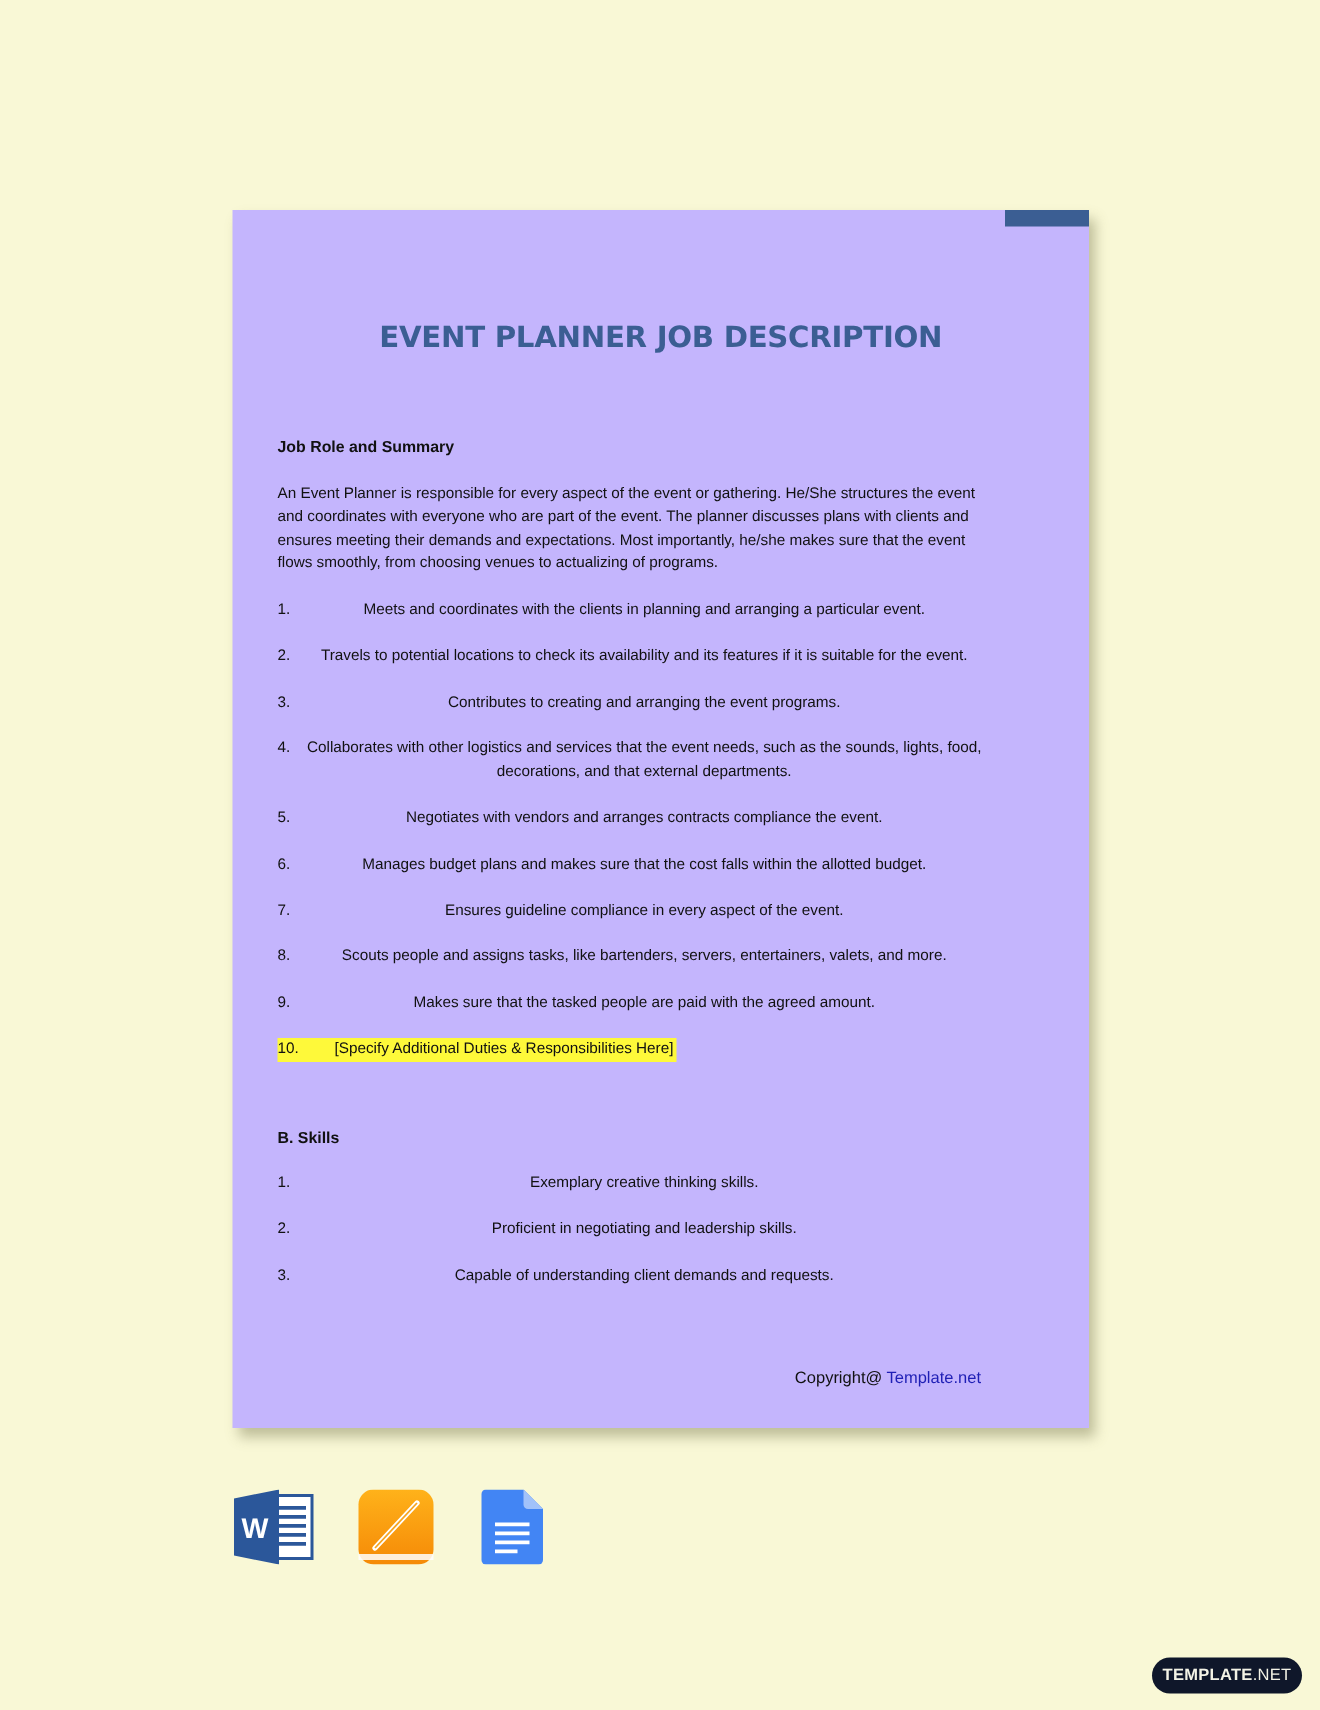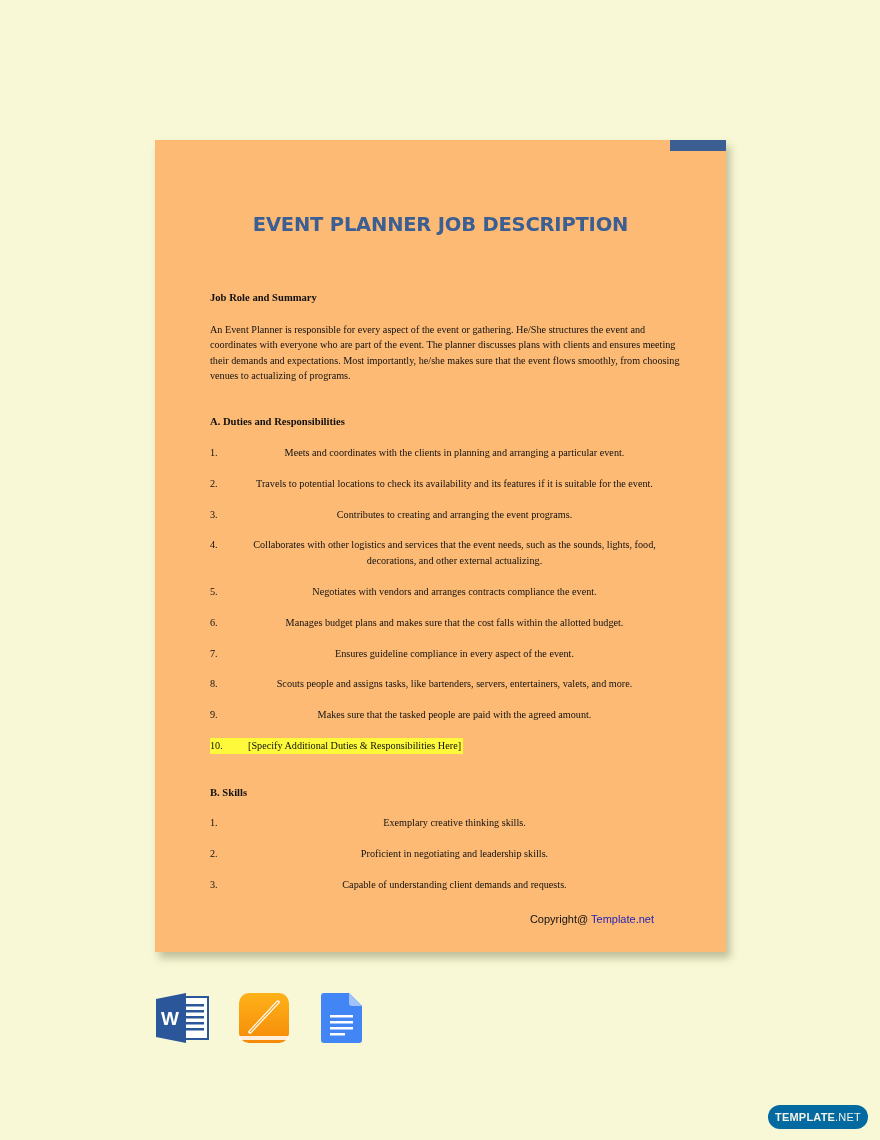--- a/index.html
+++ b/index.html
@@ -7,59 +7,59 @@
     width: 880px; height: 1140px;
     background: #f9f8d6;
     position: relative;
     overflow: hidden;
     font-family: "Liberation Sans", sans-serif;
   }
   .page {
     position: absolute;
     left: 155px; top: 140px;
     width: 571px; height: 812px;
-    background: #fdba74;
+    background: #c4b5fd;
     box-shadow: 4px 6px 8px rgba(120,120,80,0.45);
   }
   .corner-bar {
     position: absolute;
     left: 515px; top: 0;
     width: 56px; height: 11px;
     background: #3b5e93;
   }
   .title {
     position: absolute;
     left: 0; right: 0; top: 73px;
     text-align: center;
     font-family: "DejaVu Sans", sans-serif;
     font-weight: bold;
     font-size: 19.5px;
     color: #3b5e93;
     letter-spacing: -0.2px;
   }
   .content {
     position: absolute;
-    left: 55px; top: 151px;
+    left: 30px; top: 151px;
     width: 470px;
-    font-family: Liberation Serif, serif;
+    font-family: Liberation Sans, sans-serif;
     font-size: 10.2px;
     color: #111;
   }
   .h {
     font-weight: bold;
     font-size: 10.6px;
     margin: 0;
     line-height: 14px;
   }
   .para {
     margin: 17px 0 0 0;
     line-height: 15.3px;
   }
   .h.duties { margin-top: 32px; }
-  .h.skills { margin-top: 32px; }
+  .h.skills { margin-top: 44px; }
   ol.list {
     list-style: none;
     margin: 0; padding: 0;
   }
   ol.list li {
     display: flex;
     line-height: 15.4px;
     margin-top: 15.5px;
   }
   .num { width: 19px; flex: none; }
@@ -80,57 +80,56 @@
   .copyright .link { color: #1f1fb5; text-align: right; }
   .icons {
     position: absolute; left: 156px; top: 993px;
     display: flex; gap: 30px; align-items: center;
   }
   .icon { width: 52px; height: 50px; position: relative; }
   .badge {
     position: absolute; left: 768px; top: 1105px;
     width: 100px; height: 24px;
     border-radius: 12px;
-    background: #0369a1;
+    background: #0f172a;
     color: #f3f3e6;
     font-weight: bold;
     font-size: 11px;
     display: flex; align-items: center; justify-content: center;
     letter-spacing: 0.2px;
   }
   .badge .light { font-weight: normal; }
 </style>
 </head>
 <body>
 
 <div class="page">
   <div class="corner-bar"></div>
   <div class="title">EVENT PLANNER JOB DESCRIPTION</div>
 
   <div class="content">
     <p class="h">Job Role and Summary</p>
     <p class="para">An Event Planner is responsible for every aspect of the event or gathering. He/She structures the event and coordinates with everyone who are part of the event. The planner discusses plans with clients and ensures meeting their demands and expectations. Most importantly, he/she makes sure that the event flows smoothly, from choosing venues to actualizing of programs.</p>
 
-    <p class="h duties">A. Duties and Responsibilities</p>
     <ol class="list">
       <li>
           <span class="num">1.</span>
           <span class="txt">Meets and coordinates with the clients in planning and arranging a particular event.</span>
         </li>
       <li>
           <span class="num">2.</span>
           <span class="txt">Travels to potential locations to check its availability and its features if it is suitable for the event.</span>
         </li>
       <li>
           <span class="num">3.</span>
           <span class="txt">Contributes to creating and arranging the event programs.</span>
         </li>
       <li>
           <span class="num">4.</span>
-          <span class="txt">Collaborates with other logistics and services that the event needs, such as the sounds, lights, food, decorations, and other external actualizing.</span>
+          <span class="txt">Collaborates with other logistics and services that the event needs, such as the sounds, lights, food, decorations, and that external departments.</span>
         </li>
       <li>
           <span class="num">5.</span>
           <span class="txt">Negotiates with vendors and arranges contracts compliance the event.</span>
         </li>
       <li>
           <span class="num">6.</span>
           <span class="txt">Manages budget plans and makes sure that the cost falls within the allotted budget.</span>
         </li>
       <li>

